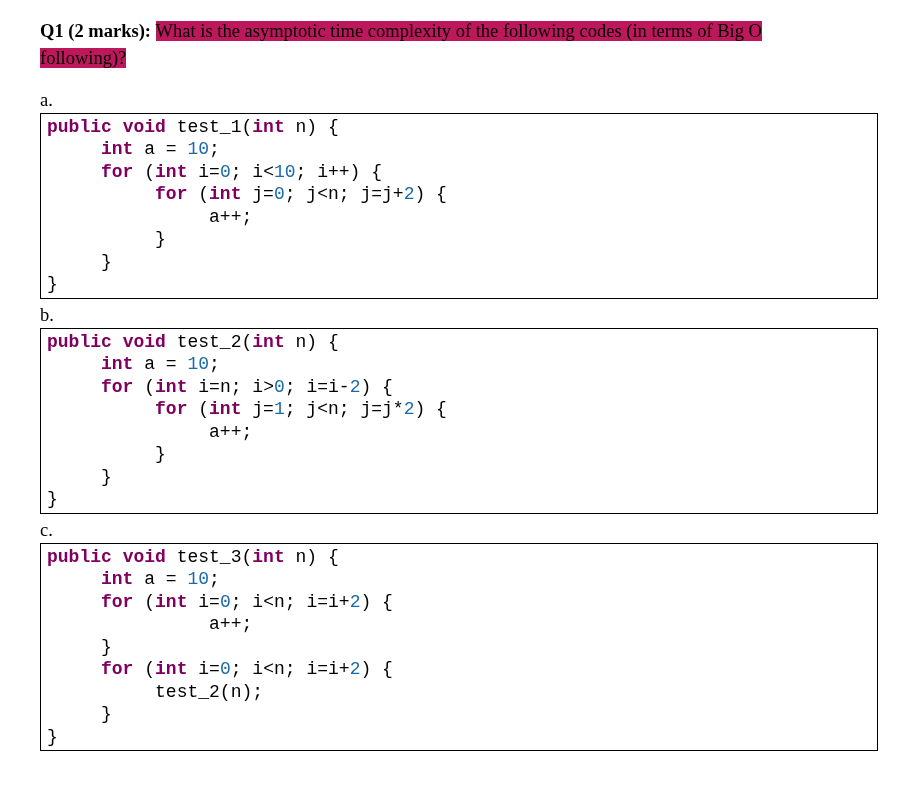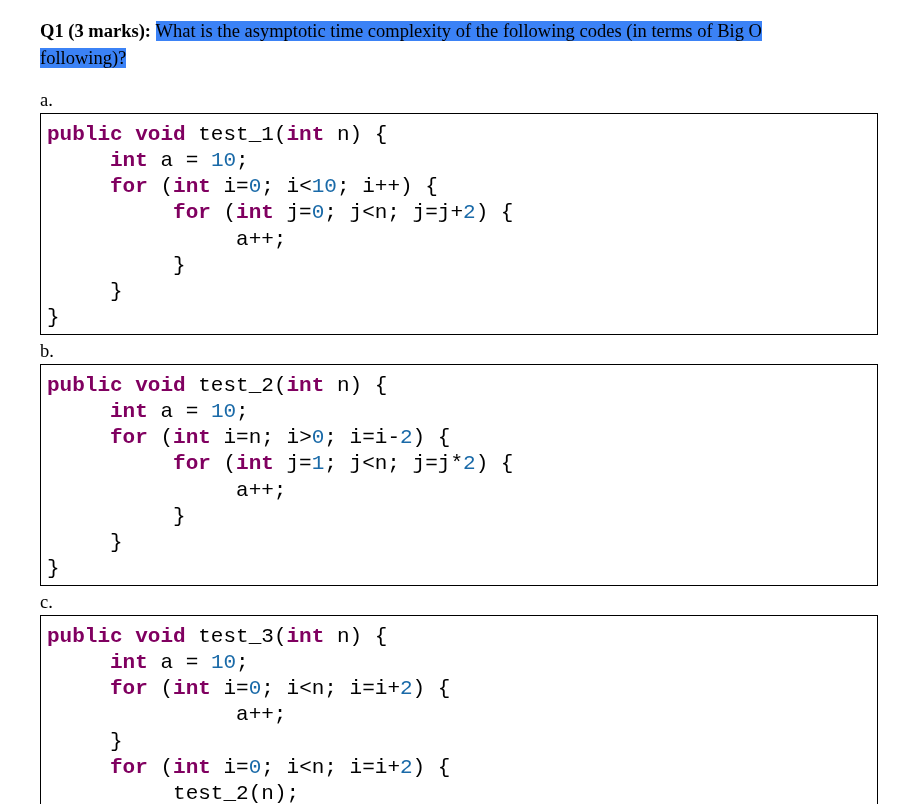--- a/index.html
+++ b/index.html
@@ -11,42 +11,42 @@
     color: #000;
     background: #fff;
     width: 918px;
   }
   .question-line {
     line-height: 1.45;
     margin-bottom: 18px;
   }
   .bold { font-weight: bold; }
   .hl {
-    background: #3b82f6;
+    background: #be185d;
   }
   .part-label {
     margin: 4px 0 2px 0;
   }
   .code-box {
     border: 1px solid #000;
-    padding: 8px 6px 2px 6px;
+    padding: 2px 6px 2px 6px;
     font-family: "Courier New", Courier, monospace;
-    font-size: 21px;
+    font-size: 18px;
     line-height: 1.25;
     white-space: pre;
     margin-bottom: 6px;
   }
   .kw  { color: #800060; font-weight: bold; }   
   .num { color: #1a6aa8; }                       
 </style>
 </head>
 <body>
 
 <div class="question-line">
-  <span class="bold">Q1 (3 marks): </span><span class="hl">What is the asymptotic time complexity of the following codes (in terms of Big O</span><br>
+  <span class="bold">Q1 (2 marks): </span><span class="hl">What is the asymptotic time complexity of the following codes (in terms of Big O</span><br>
   <span class="hl">following)?</span>
 </div>
 
 <div class="part-label">a.</div>
 <div class="code-box"><span class="kw">public</span> <span class="kw">void</span> <span>test_1</span><span>(</span><span class="kw">int</span> <span>n</span><span>)</span> <span>{</span>
      <span class="kw">int</span> <span>a</span> <span>=</span> <span class="num">10</span><span>;</span>
      <span class="kw">for</span> <span>(</span><span class="kw">int</span> <span>i</span><span>=</span><span class="num">0</span><span>;</span> <span>i</span><span>&lt;</span><span class="num">10</span><span>;</span> <span>i</span><span>++</span><span>)</span> <span>{</span>
           <span class="kw">for</span> <span>(</span><span class="kw">int</span> <span>j</span><span>=</span><span class="num">0</span><span>;</span> <span>j</span><span>&lt;</span><span>n</span><span>;</span> <span>j</span><span>=</span><span>j</span><span>+</span><span class="num">2</span><span>)</span> <span>{</span>
                <span>a++;</span>
           <span>}</span>

